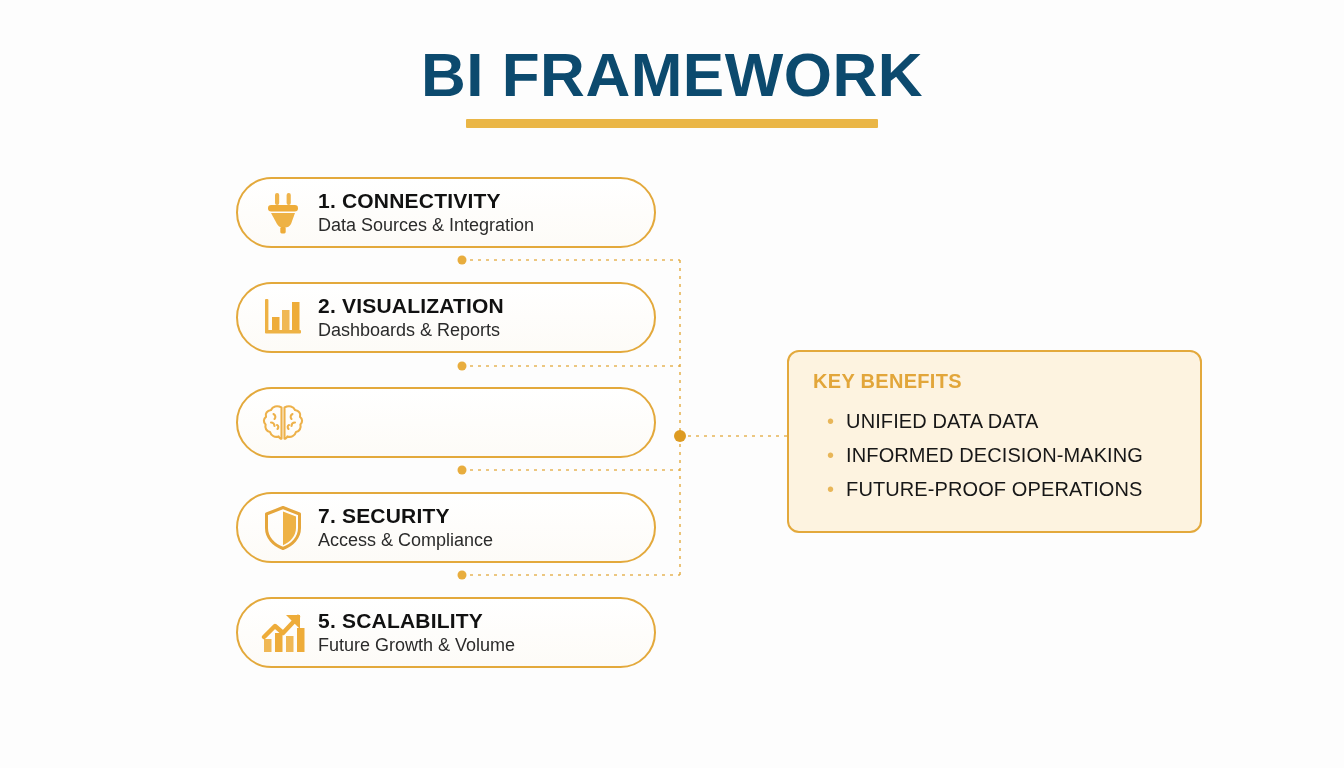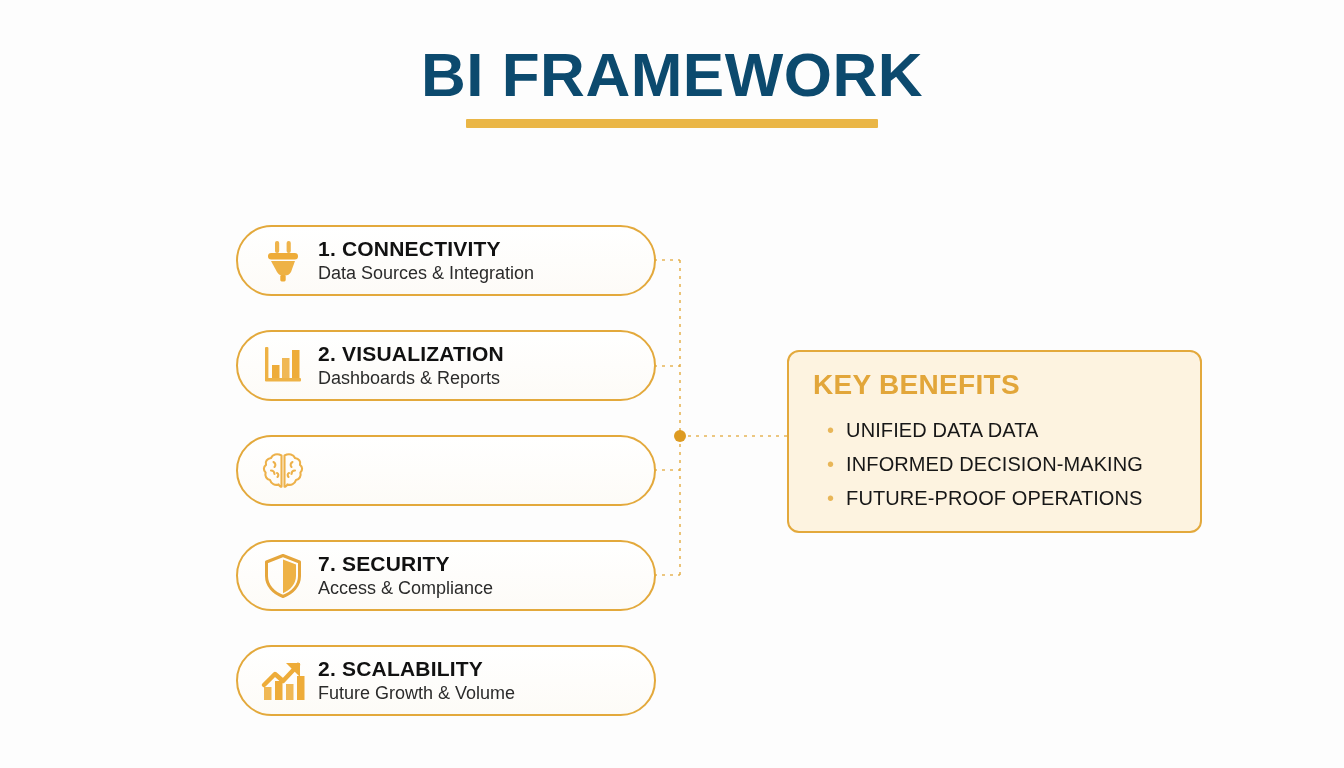--- a/index.html
+++ b/index.html
@@ -57,21 +57,20 @@
     height: 768px;
     pointer-events: none;
   }
 
   
   .pillars {
     position: absolute;
     left: 236px;
     top: 177px;
     width: 420px;
-    margin-top: 48px;
   }
 
   .card {
     position: relative;
     width: 420px;
     height: 71px;
     border: 2px solid #e3a93c;
     border-radius: 38px;
     background: linear-gradient(180deg, #ffffff 0%, #fdfbf7 100%);
     display: flex;
@@ -119,21 +118,21 @@
     top: 350px;
     width: 415px;
     height: 183px;
     background: #fdf3e0;
     border: 2px solid #e3a93c;
     border-radius: 12px;
     padding: 18px 24px 16px 24px;
   }
 
   .benefits-title {
-    font-size: 28px;
+    font-size: 20px;
     font-weight: bold;
     color: #e2a63a;
     letter-spacing: 0.3px;
     line-height: 1.1;
     margin-bottom: 12px;
   }
 
   .benefit-list {
     list-style: none;
   }
@@ -266,21 +265,21 @@
           <rect x="5" y="28" width="7.5" height="13" fill="#f0b855"></rect>
           <rect x="16" y="22" width="7.5" height="19" fill="#eeac39"></rect>
           <rect x="27" y="25" width="7.5" height="16" fill="#f0b855"></rect>
           <rect x="38" y="17" width="7.5" height="24" fill="#eeac39"></rect>
 
           <path d="M5 26 L16 15 L24 22 L39 6" fill="none" stroke="#eeac39" stroke-width="4.5" stroke-linecap="round" stroke-linejoin="round"></path>
           <path d="M27 4 H41 V18 Z" fill="#eeac39"></path>
         </svg>
       </div>
       <div class="card-text">
-        <span class="card-title">2. SCALABILITY</span>
+        <span class="card-title">5. SCALABILITY</span>
         <span class="card-sub">Future Growth &amp; Volume</span>
       </div>
     </div>
 
   </div>
 
   <div class="benefits">
     <div class="benefits-title">KEY BENEFITS</div>
     <ul class="benefit-list">
       <li class="benefit-item">

